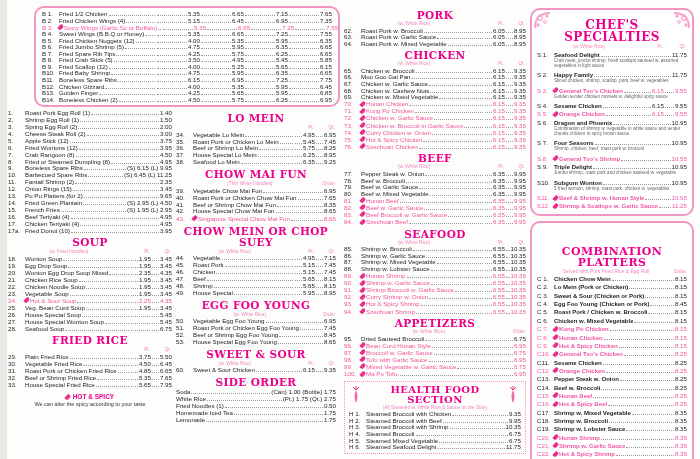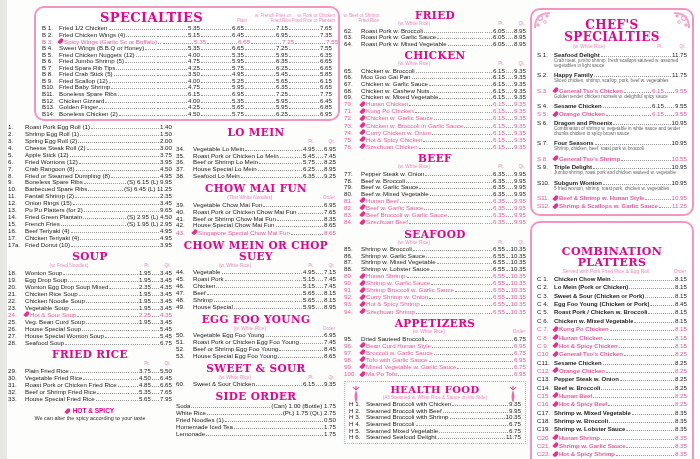--- a/index.html
+++ b/index.html
@@ -74,28 +74,20 @@
   #hot-note .t1{color:#ec008c;font-weight:bold;font-size:6.5px;}
   #hot-note .t2{font-size:5.5px;color:#333;margin-top:1px;}
 </style>
 </head>
 <body>
 
 <div class="edge"></div>
 
 <div class="col" id="left-region">
   <div class="pinkbox" id="spec-box">
-    <div class="spec-head">
-        <span class="sec-title">SPECIALTIES</span>
-        <span class="spacer"></span>
-        <span class="col-head">Plain</span>
-        <span class="col-head">w. French Fries or Fried Rice</span>
-        <span class="col-head">w. Pork or Chicken Fried Rice or Plantain</span>
-        <span class="col-head">w. Beef or Shrimp Fried Rice</span>
-      </div>
     <div>
         <div class="row">
           <span class="num">B 1.</span>
           <span class="nm">Fried 1/2 Chicken</span>
           <span class="dots"></span>
           <span class="pcell" style="width: 44px;">
             <span class="dots"></span>
             <span class="pval">5.35</span>
           </span>
           <span class="pcell" style="width: 44px;">
@@ -1020,21 +1012,21 @@
             <span class="dots"></span>
             <span class="pval single">1.75</span>
           </div>
         </div>
     </div>
   </div>
 </div>
 
 <div class="col" id="mid-region">
   <div class="sec">
-      <div class="sec-title">FRIED</div>
+      <div class="sec-title">PORK</div>
       <div class="sec-sub">
         <span class="sub-label">(w. White Rice)</span>
         <span class="col-heads">
           <span class="col-head" style="width: 21px;">Pt.</span>
           <span class="col-head" style="width: 21px;">Qt.</span>
         </span>
       </div>
       <div class="row">
         <span class="num">62.</span>
         <span class="nm">Roast Pork w. Broccoli</span>
@@ -1570,20 +1562,21 @@
         </svg>
     </span>
     <span class="veg-icon r">
       <svg width="13" height="18" viewBox="0 0 13 18">
           <path d="M6 4 C4 8 4 13 6 17 C8 13 8 8 6 4 Z" fill="#f06ba8"></path>
           <path d="M6 4 L3 1 M6 4 L6 0 M6 4 L9 1" stroke="#e8308a" stroke-width="1" fill="none"></path>
         </svg>
     </span>
     <div>
         <div class="sec-title">HEALTH FOOD</div>
+        <div class="sec-title">SECTION</div>
         <div class="sec-sub">
           <span class="sub-label">(All Steamed w. White Rice &amp; Sauce on the Side)</span>
           <span class="col-heads"></span>
         </div>
         <div class="row">
           <span class="num">H 1.</span>
           <span class="nm">Steamed Broccoli with Chicken</span>
           <span class="dots"></span>
           <span class="pval single">9.35</span>
         </div>

